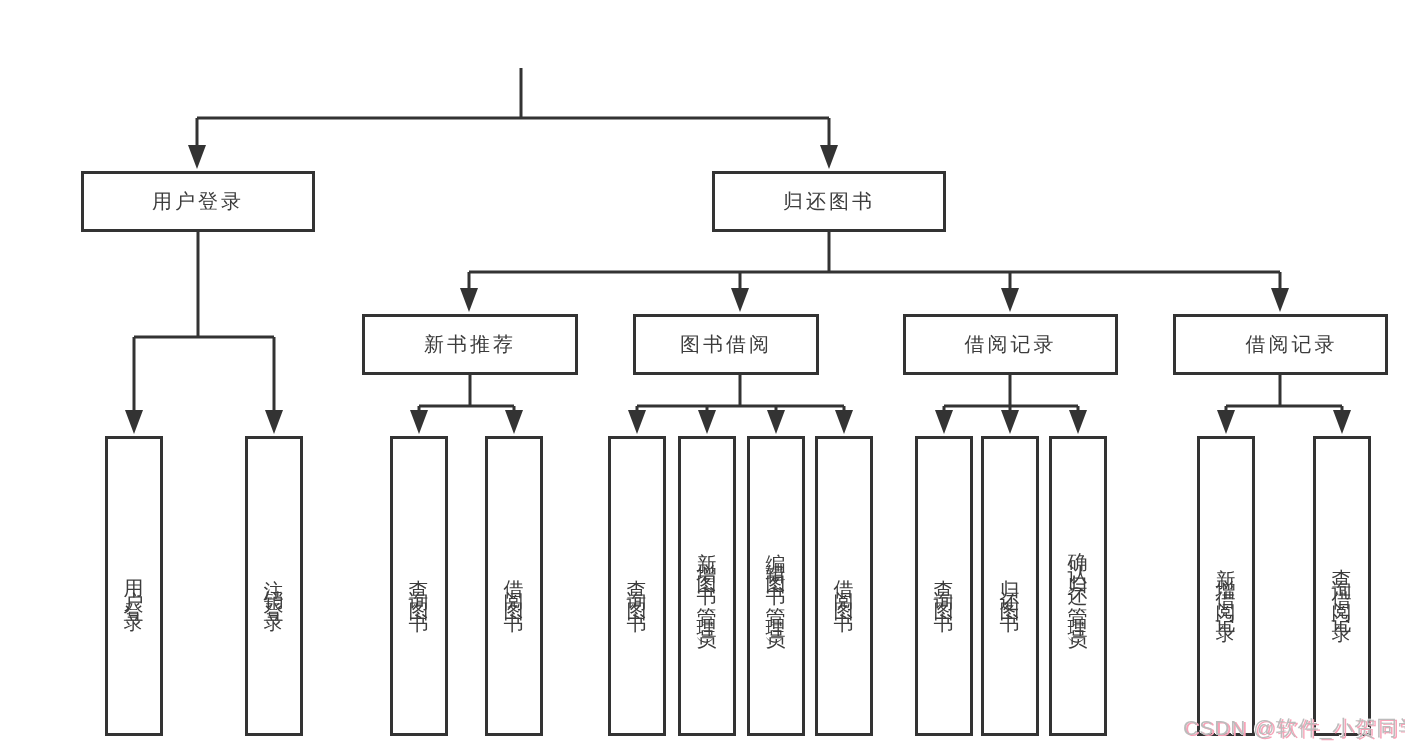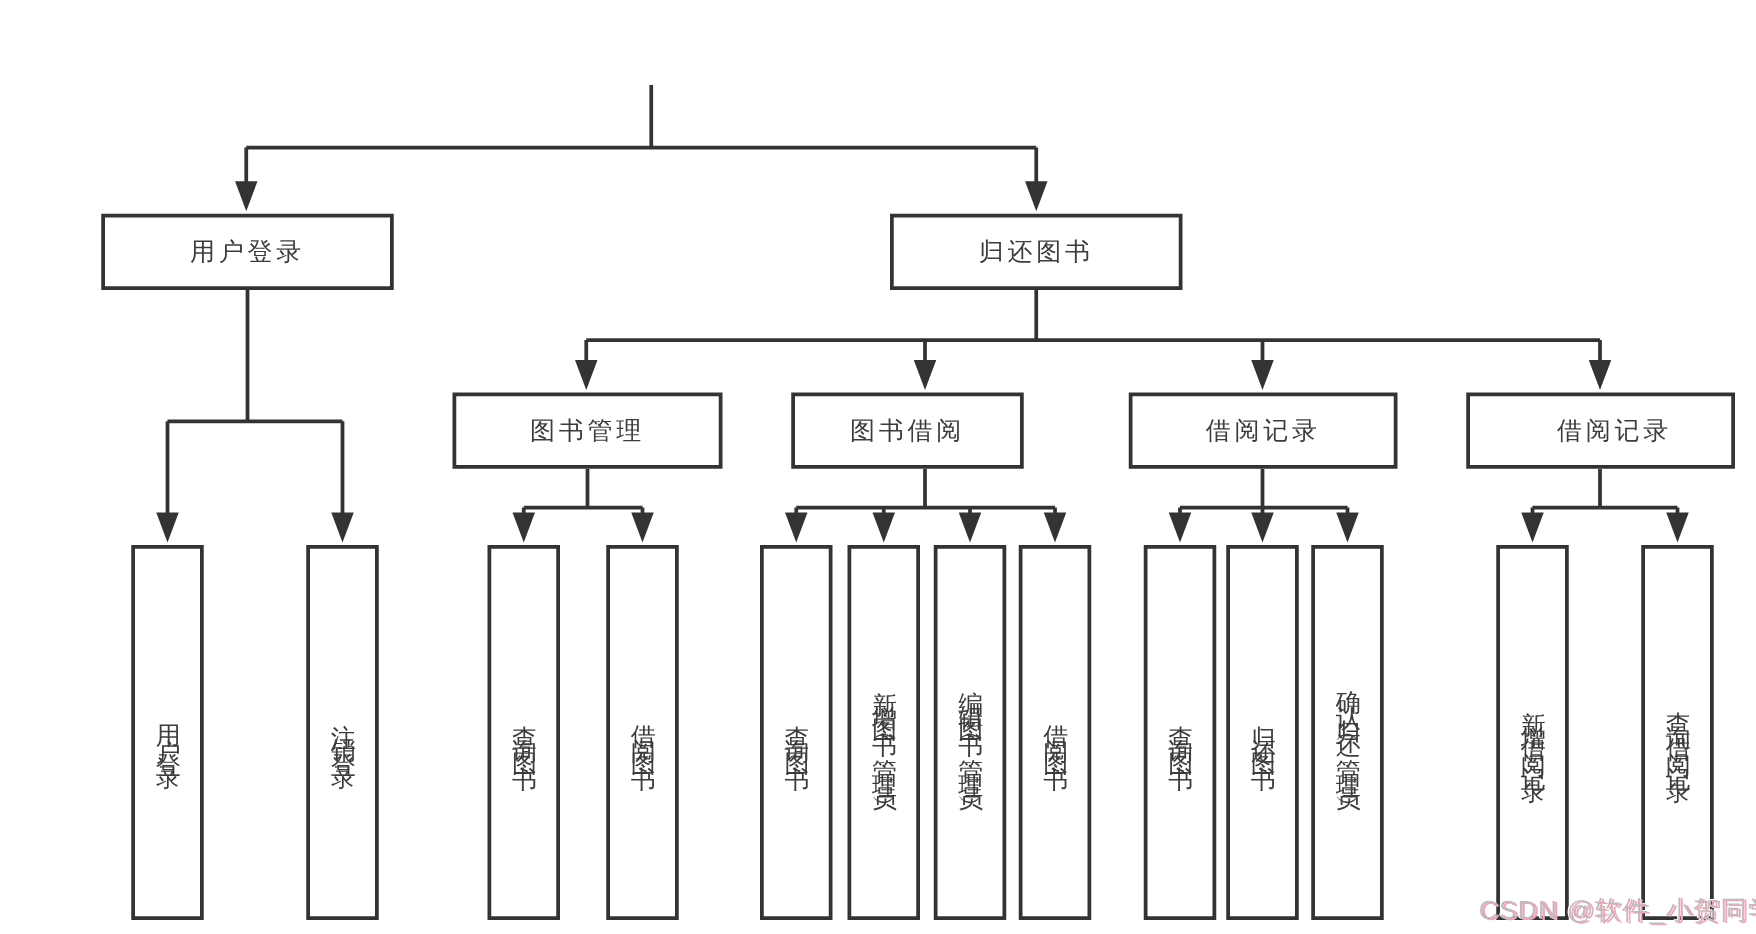--- a/index.html
+++ b/index.html
@@ -133,21 +133,21 @@
     <g fill="#333" stroke="none">
       <polygon points="1217,410 1235,410 1226,434"></polygon>
       <polygon points="1333,410 1351,410 1342,434"></polygon>
     </g>
   </svg>
 
 
   <div class="node hbox lvl2" style="left:81px;top:171px;width:234px;">用户登录</div>
   <div class="node hbox lvl2" style="left:712px;top:171px;width:234px;">归还图书</div>
 
-  <div class="node hbox lvl3" style="left:362px;top:314px;width:216px;">图书管理</div>
+  <div class="node hbox lvl3" style="left:362px;top:314px;width:216px;">新书推荐</div>
   <div class="node hbox lvl3" style="left:633px;top:314px;width:186px;">图书借阅</div>
   <div class="node hbox lvl3" style="left:903px;top:314px;width:215px;">借阅记录</div>
   <div class="node hbox lvl3" style="left:1173px;top:314px;width:215px;padding-left:22px;">借阅记录</div>
 
   <div class="node leaf" style="left:105px;">用户登录</div>
   <div class="node leaf" style="left:245px;">注销登录</div>
 
   <div class="node leaf" style="left:390px;">查询图书</div>
   <div class="node leaf" style="left:485px;">借阅图书</div>
 

